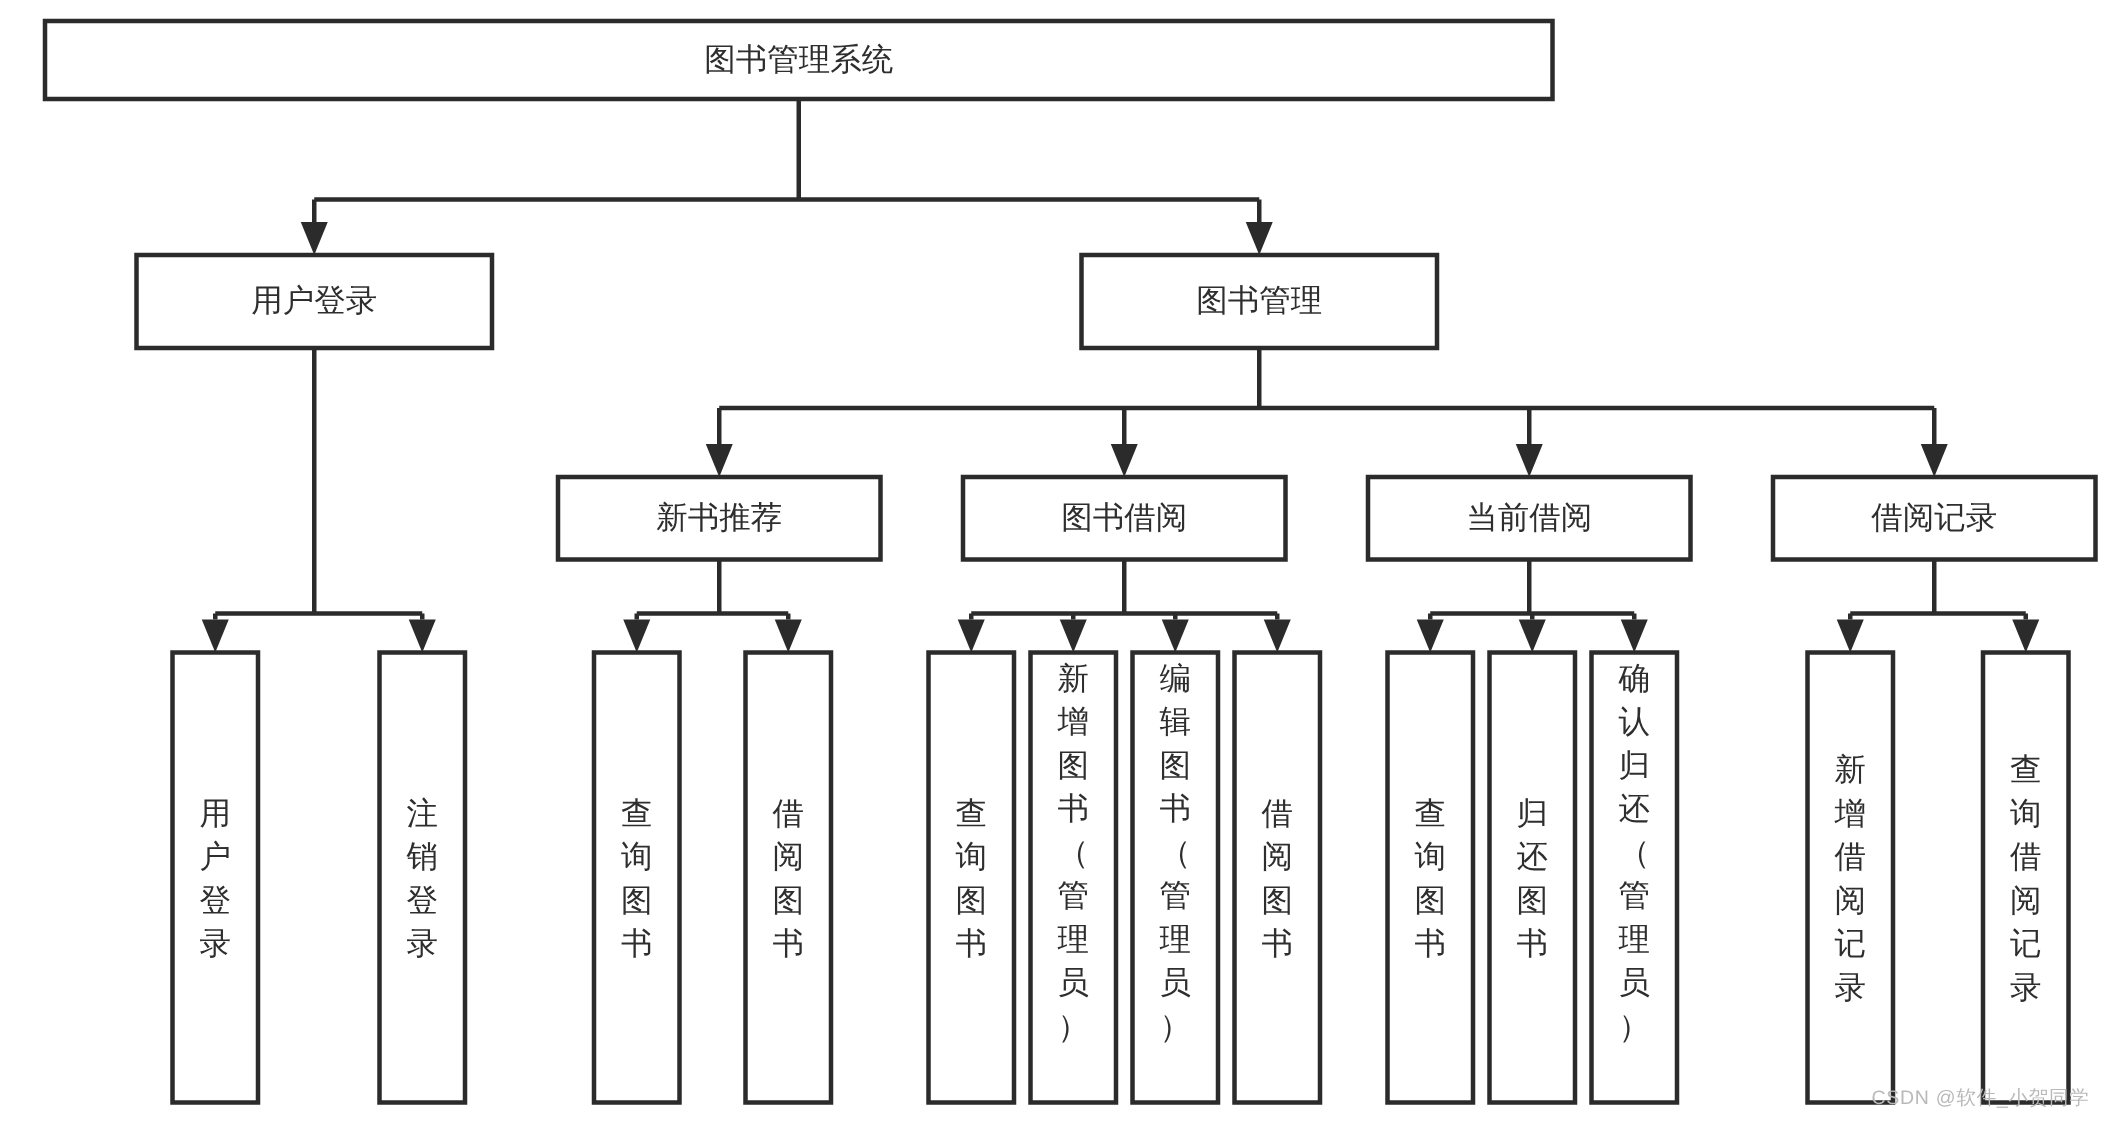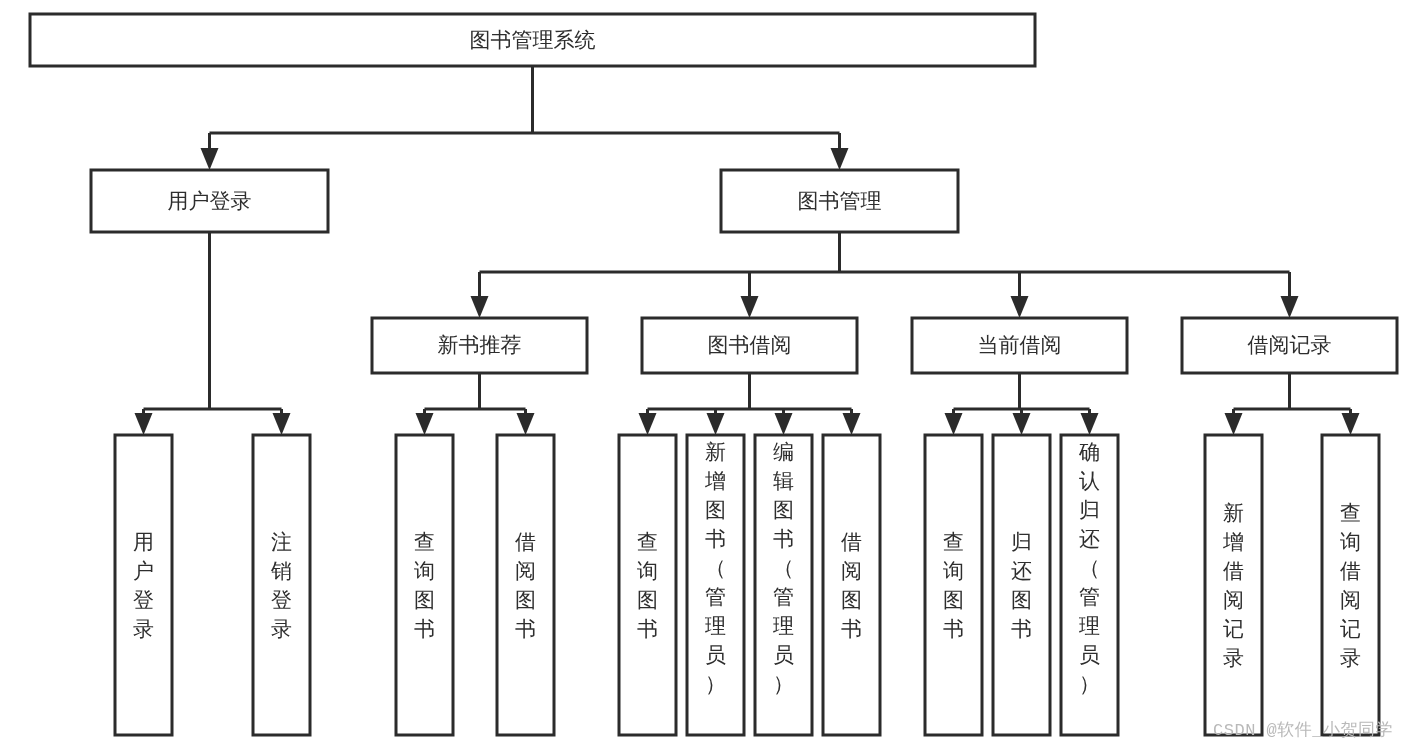--- a/index.html
+++ b/index.html
@@ -35,22 +35,22 @@
     fill:none;
     stroke-linecap:butt;
   }
   .arrow-head{ fill:#2b2b2b; }
 
   .watermark{
     position:absolute;
     right:12px;
     bottom:6px;
     color:#b9b9b9;
-    font-size:17px;
-    font-family:Liberation Mono, monospace;
+    font-size:13px;
+    font-family:Liberation Sans, sans-serif;
     letter-spacing:0.5px;
     white-space:nowrap;
     user-select:none;
   }
 </style>
 </head>
 <body>
 
 <div id="diagram-root">
   <svg class="diagram" id="diagram-svg" viewBox="0 0 1405 747" xmlns="http://www.w3.org/2000/svg">

